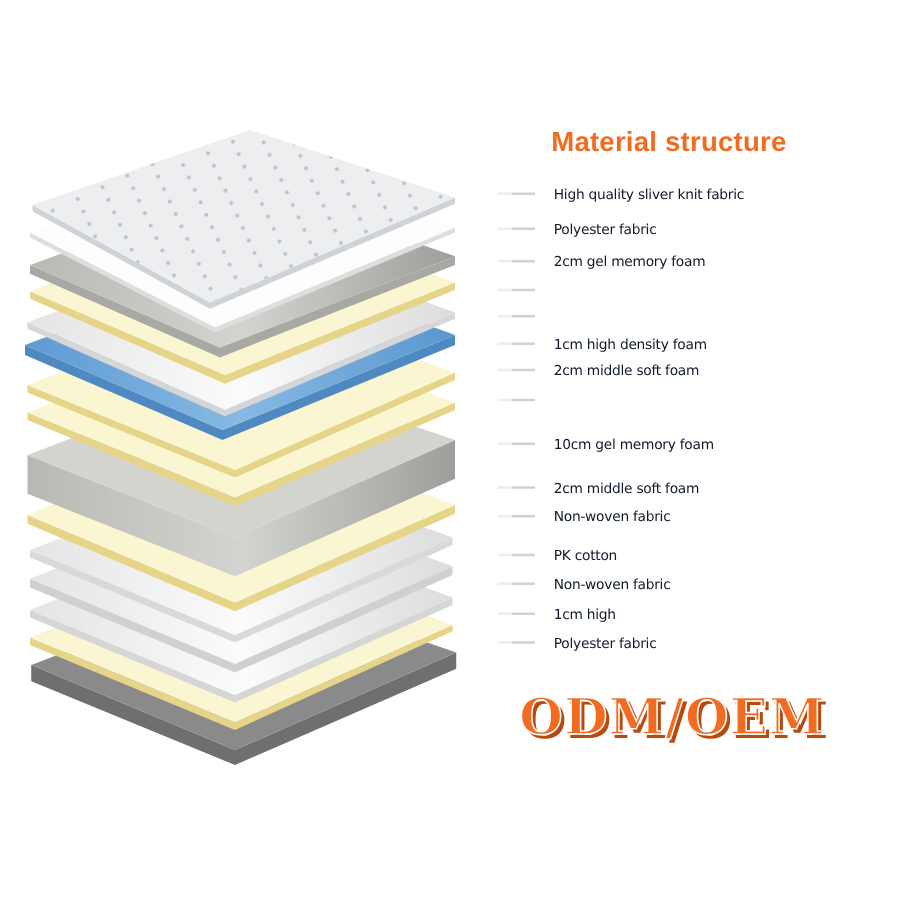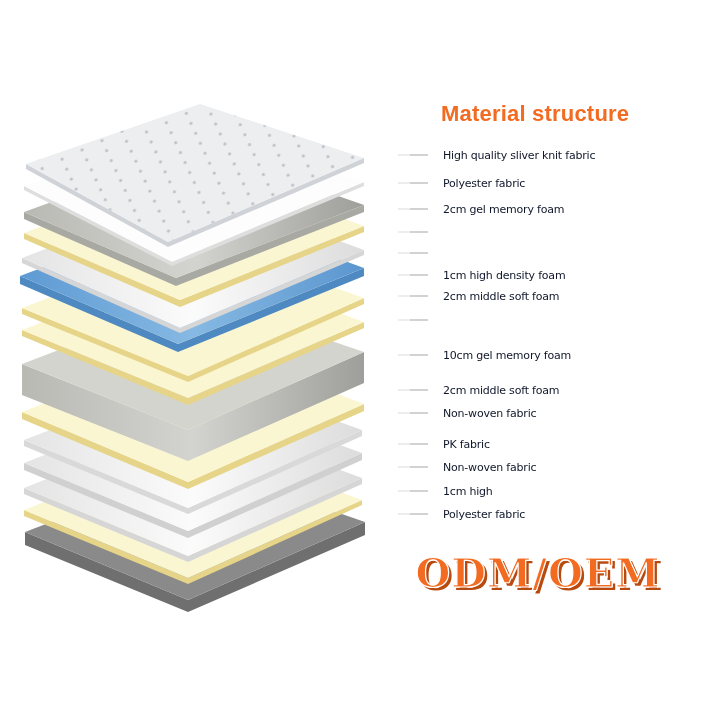--- a/index.html
+++ b/index.html
@@ -152,21 +152,21 @@
     <div class="label-row" style="top: 380px;">
       <span class="leader"></span>
       <span class="label-text">2cm middle soft foam</span>
     </div>
     <div class="label-row" style="top: 403px;">
       <span class="leader"></span>
       <span class="label-text">Non-woven fabric</span>
     </div>
     <div class="label-row" style="top: 434px;">
       <span class="leader"></span>
-      <span class="label-text">PK fabric</span>
+      <span class="label-text">PK cotton</span>
     </div>
     <div class="label-row" style="top: 457px;">
       <span class="leader"></span>
       <span class="label-text">Non-woven fabric</span>
     </div>
     <div class="label-row" style="top: 481px;">
       <span class="leader"></span>
       <span class="label-text">1cm high</span>
     </div>
     <div class="label-row" style="top: 504px;">

